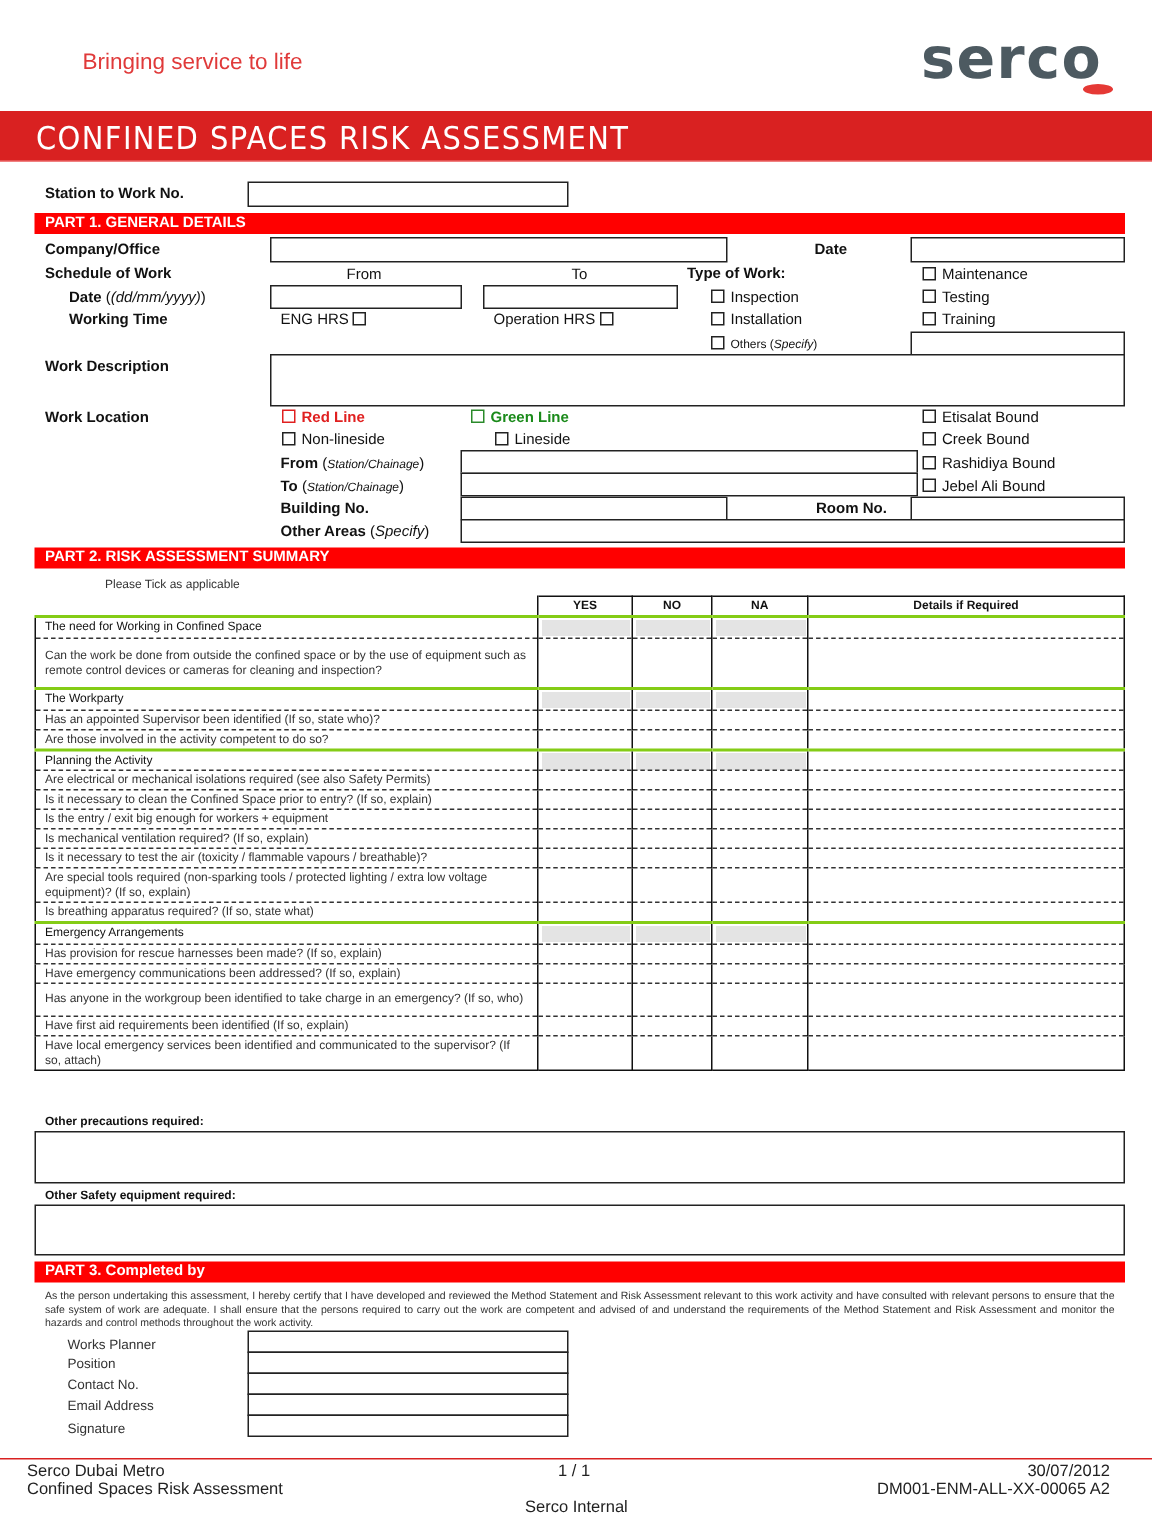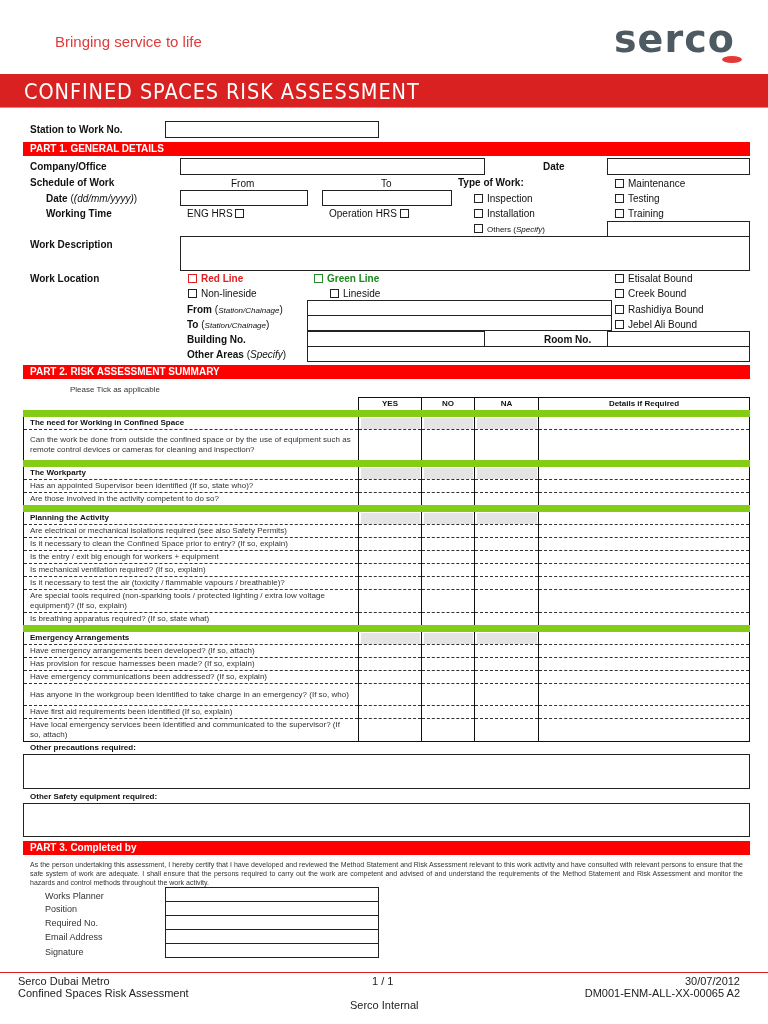--- a/index.html
+++ b/index.html
@@ -20,21 +20,21 @@
   .cb.green { border-color: #2a8a2a; }
   .red-txt { color: #e02020; font-weight: bold; }
   .green-txt { color: #1a8a1a; font-weight: bold; }
   .sm { font-size: 8px; font-style: italic; }
   .it { font-style: italic; }
   
   table.risk { position: absolute; left: 23px; top: 397px; width: 727px; border-collapse: collapse; table-layout: fixed; }
   table.risk td { border-left: 1px solid #111; border-right: 1px solid #111; border-bottom: 1px dashed #333; font-size: 8px; color: #333; padding: 1px 6px; line-height: 10px; vertical-align: middle; }
   table.risk tr.hdr td { border-top: 1px solid #111; border-bottom: 1px solid #111; font-weight: bold; color: #111; text-align: center; height: 13px; }
   table.risk tr.hdr td.blank { border: none; border-right: 1px solid #111; }
-  table.risk tr.cat td { font-weight: bold; color: #111; border-top: 7px solid #84cc16; height: 14px; }
+  table.risk tr.cat td { font-weight: normal; color: #111; border-top: 2px solid #84cc16; height: 14px; }
   table.risk tr.cat td.shade { background: #e4e4e4; background-clip: content-box; padding: 1px 2px; }
   table.risk tr.last td { border-bottom: 1px solid #111; }
   table.risk tr.q td { height: 13px; }
   table.risk tr.q2 td { height: 22px; }
   table.risk tr.q3 td { height: 34px; }
   .para { left: 30px; top: 860px; width: 713px; font-size: 7px; color: #333; line-height: 9px; text-align: justify; }
   .sig-lbl { left: 45px; font-size: 9px; color: #333; }
   .sig-box { left: 165px; width: 214px; height: 15px; border: 1px solid #222; }
   .footer-line { left: 0; top: 972px; width: 768px; height: 1px; background: #d92121; }
   .ft { font-size: 11px; color: #222; }
@@ -223,27 +223,20 @@
         <td></td>
       </tr>
       <tr class="cat">
         <td>Emergency Arrangements</td>
         <td class="shade"></td>
         <td class="shade"></td>
         <td class="shade"></td>
         <td></td>
       </tr>
       <tr class="q">
-        <td>Have emergency arrangements been developed? (If so, attach)</td>
-        <td></td>
-        <td></td>
-        <td></td>
-        <td></td>
-      </tr>
-      <tr class="q">
         <td>Has provision for rescue harnesses been made? (If so, explain)</td>
         <td></td>
         <td></td>
         <td></td>
         <td></td>
       </tr>
       <tr class="q">
         <td>Have emergency communications been addressed? (If so, explain)</td>
         <td></td>
         <td></td>
@@ -279,21 +272,21 @@
 <div class="abs lbl" style="left:30px;top:792px;font-size:8px;">Other Safety equipment required:</div>
 <div class="abs box" style="left:23px;top:803px;width:727px;height:34px;"></div>
 
 <div class="abs section-bar" style="top:841px;">PART 3. Completed by</div>
 <div class="abs para">As the person undertaking this assessment,  I hereby certify that I have developed and reviewed the Method Statement and Risk Assessment relevant to this work activity and have consulted with relevant persons to ensure that the safe system of work are adequate.  I shall ensure that the persons required to carry out the work are competent and advised of and understand the requirements of the Method Statement and Risk Assessment and monitor the hazards and control methods throughout the work activity.</div>
 
 <div class="abs sig-lbl" style="top:891px;">Works Planner</div>
 <div class="abs sig-box" style="top:887px;"></div>
 <div class="abs sig-lbl" style="top:904px;">Position</div>
 <div class="abs sig-box" style="top:901px;"></div>
-<div class="abs sig-lbl" style="top:918px;">Required No.</div>
+<div class="abs sig-lbl" style="top:918px;">Contact No.</div>
 <div class="abs sig-box" style="top:915px;"></div>
 <div class="abs sig-lbl" style="top:932px;">Email Address</div>
 <div class="abs sig-box" style="top:929px;"></div>
 <div class="abs sig-lbl" style="top:947px;">Signature</div>
 <div class="abs sig-box" style="top:943px;"></div>
 
 <div class="abs footer-line"></div>
 <div class="abs ft" style="left:18px;top:975px;">Serco Dubai Metro</div>
 <div class="abs ft" style="left:18px;top:987px;">Confined Spaces Risk Assessment</div>
 <div class="abs ft" style="left:372px;top:975px;">1 / 1</div>

